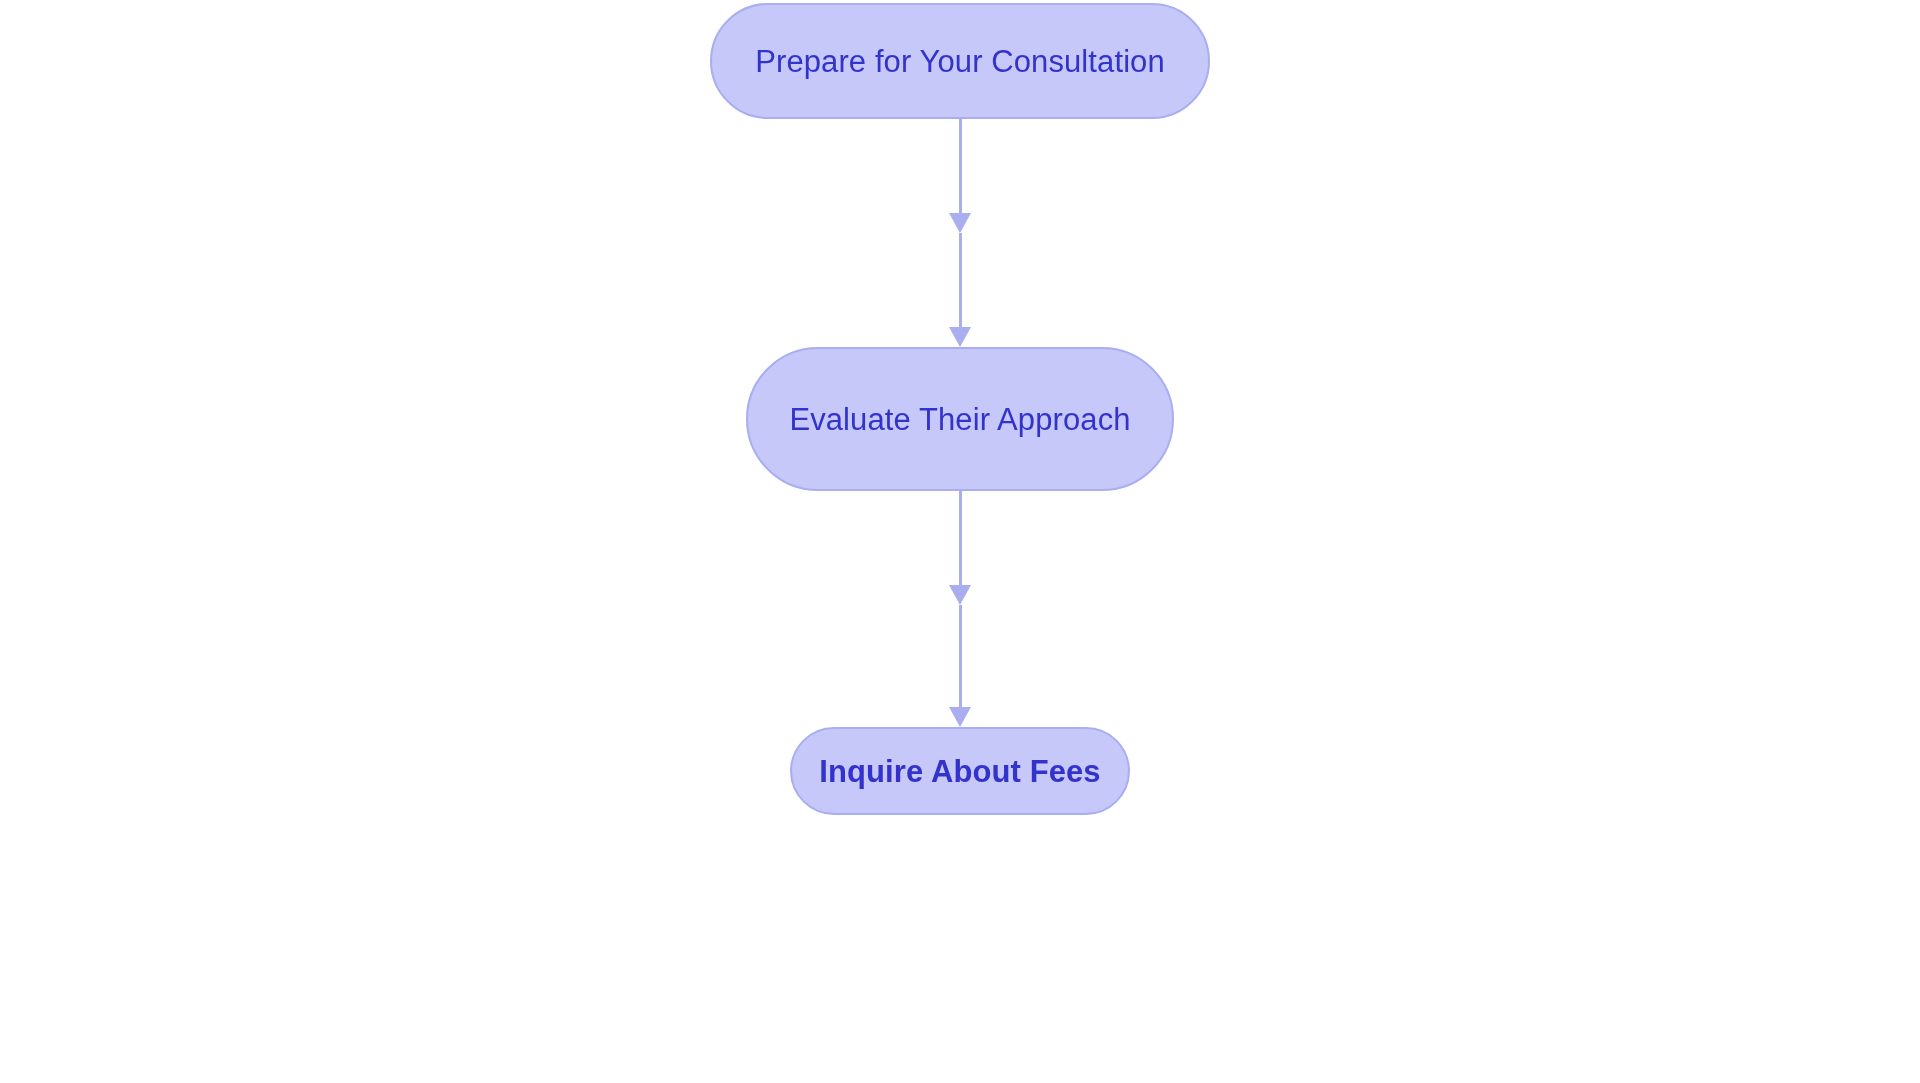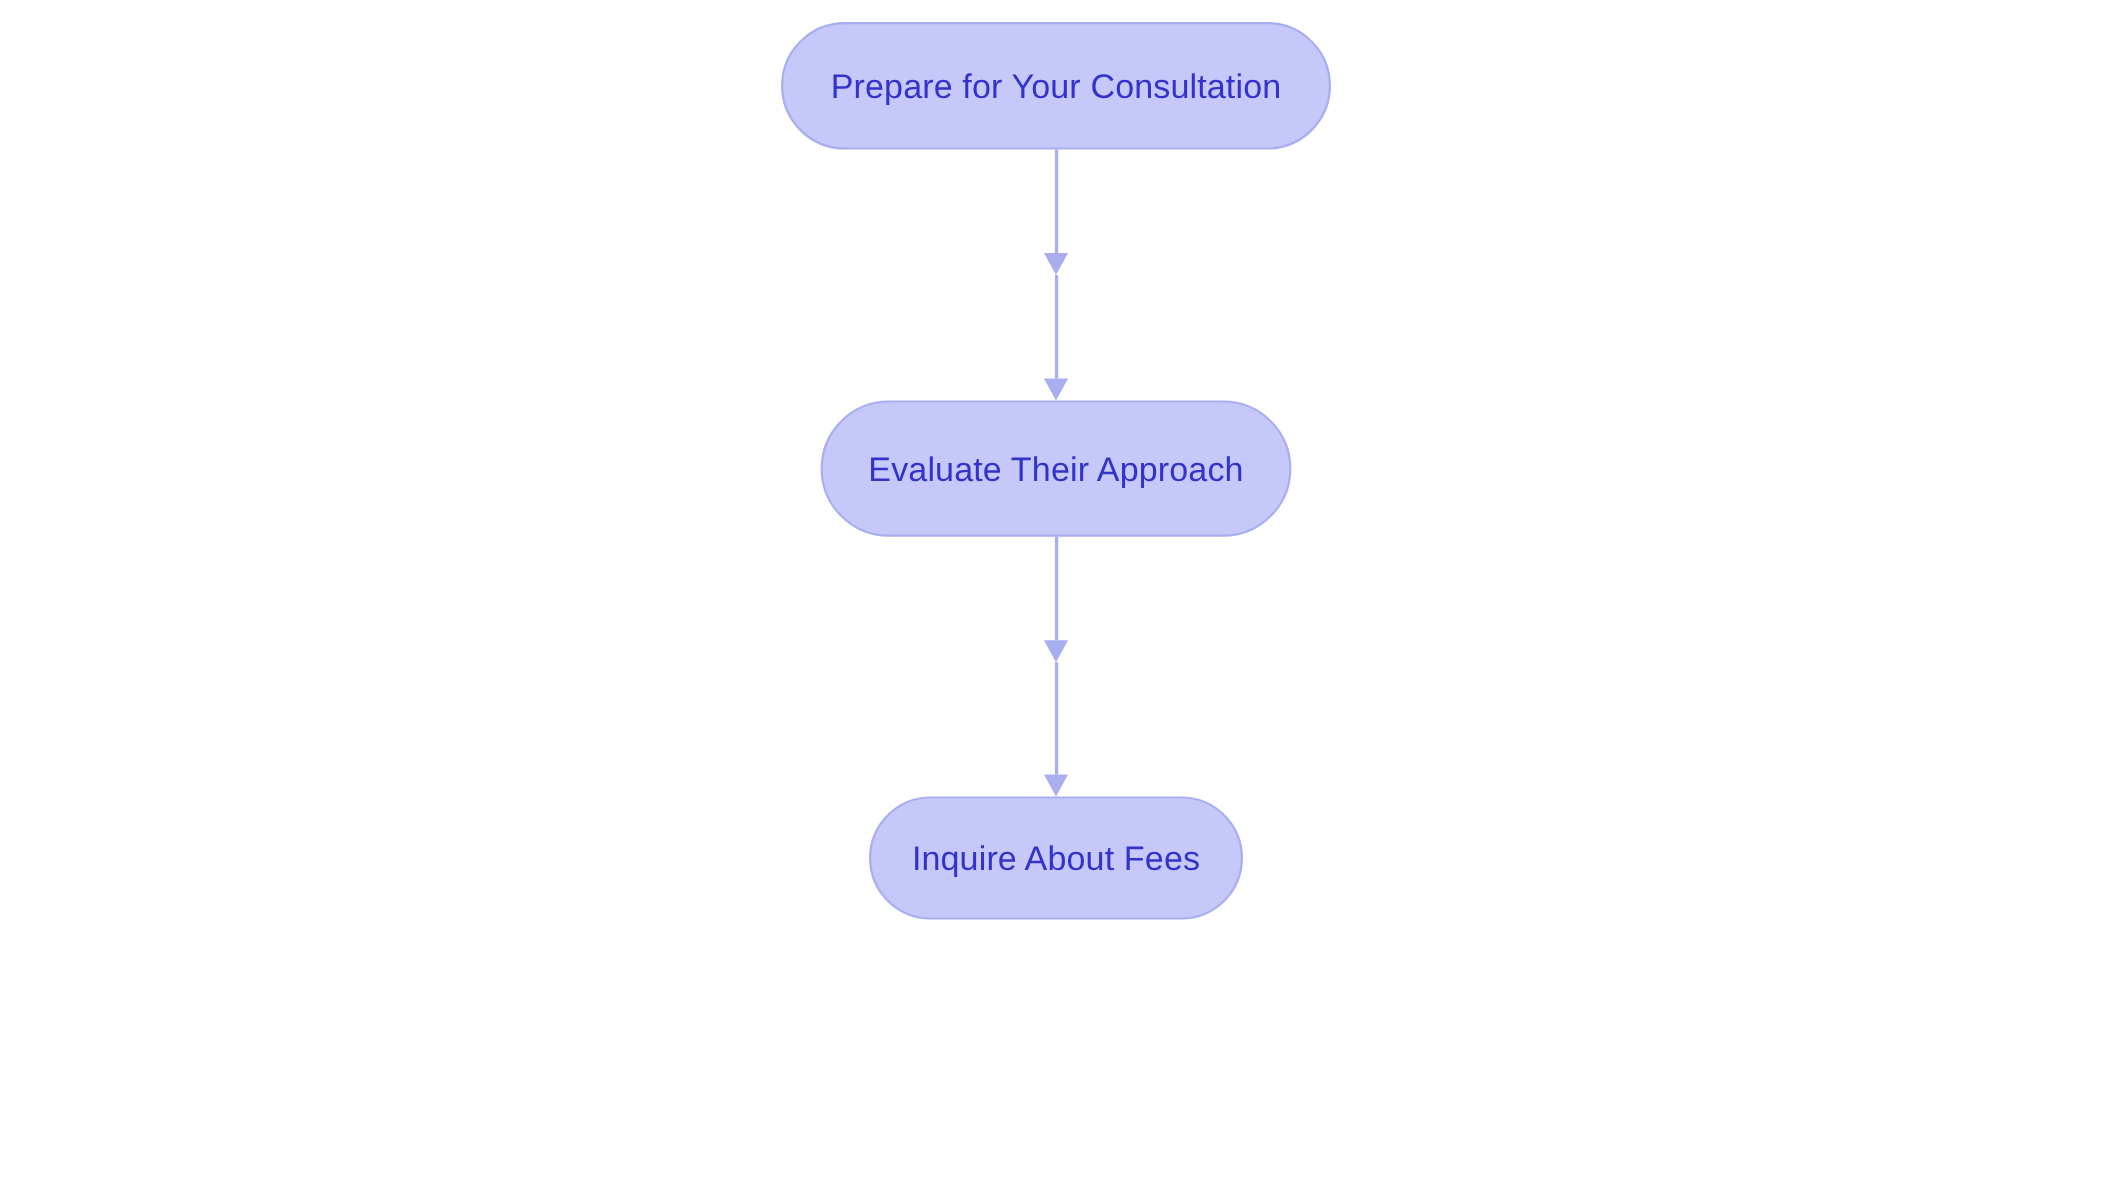--- a/index.html
+++ b/index.html
@@ -48,25 +48,25 @@
     white-space: nowrap;
     line-height: 1;
   }
 
   .node-label {
     display: block;
     padding: 0 4px;
   }
 
   
-  .node-0 { width: 500px; height: 116px; margin-top: 20px; }
+  .node-0 { width: 500px; height: 116px; margin-top: 3px; }
   .node-1 { width: 510px; height: 116px; }
-  .node-2 { width: 428px; height: 124px; }
+  .node-2 { width: 428px; height: 144px; }
   .node-3 { width: 488px; height: 116px; }
-  .node-4 { width: 340px; height: 112px; }
+  .node-4 { width: 340px; height: 88px; font-weight: bold; }
 
   .connector {
     position: relative;
     width: 26px;
     display: flex;
     flex-direction: column;
     align-items: center;
     justify-content: flex-start;
   }
   .connector-0 { height: 114px; }

